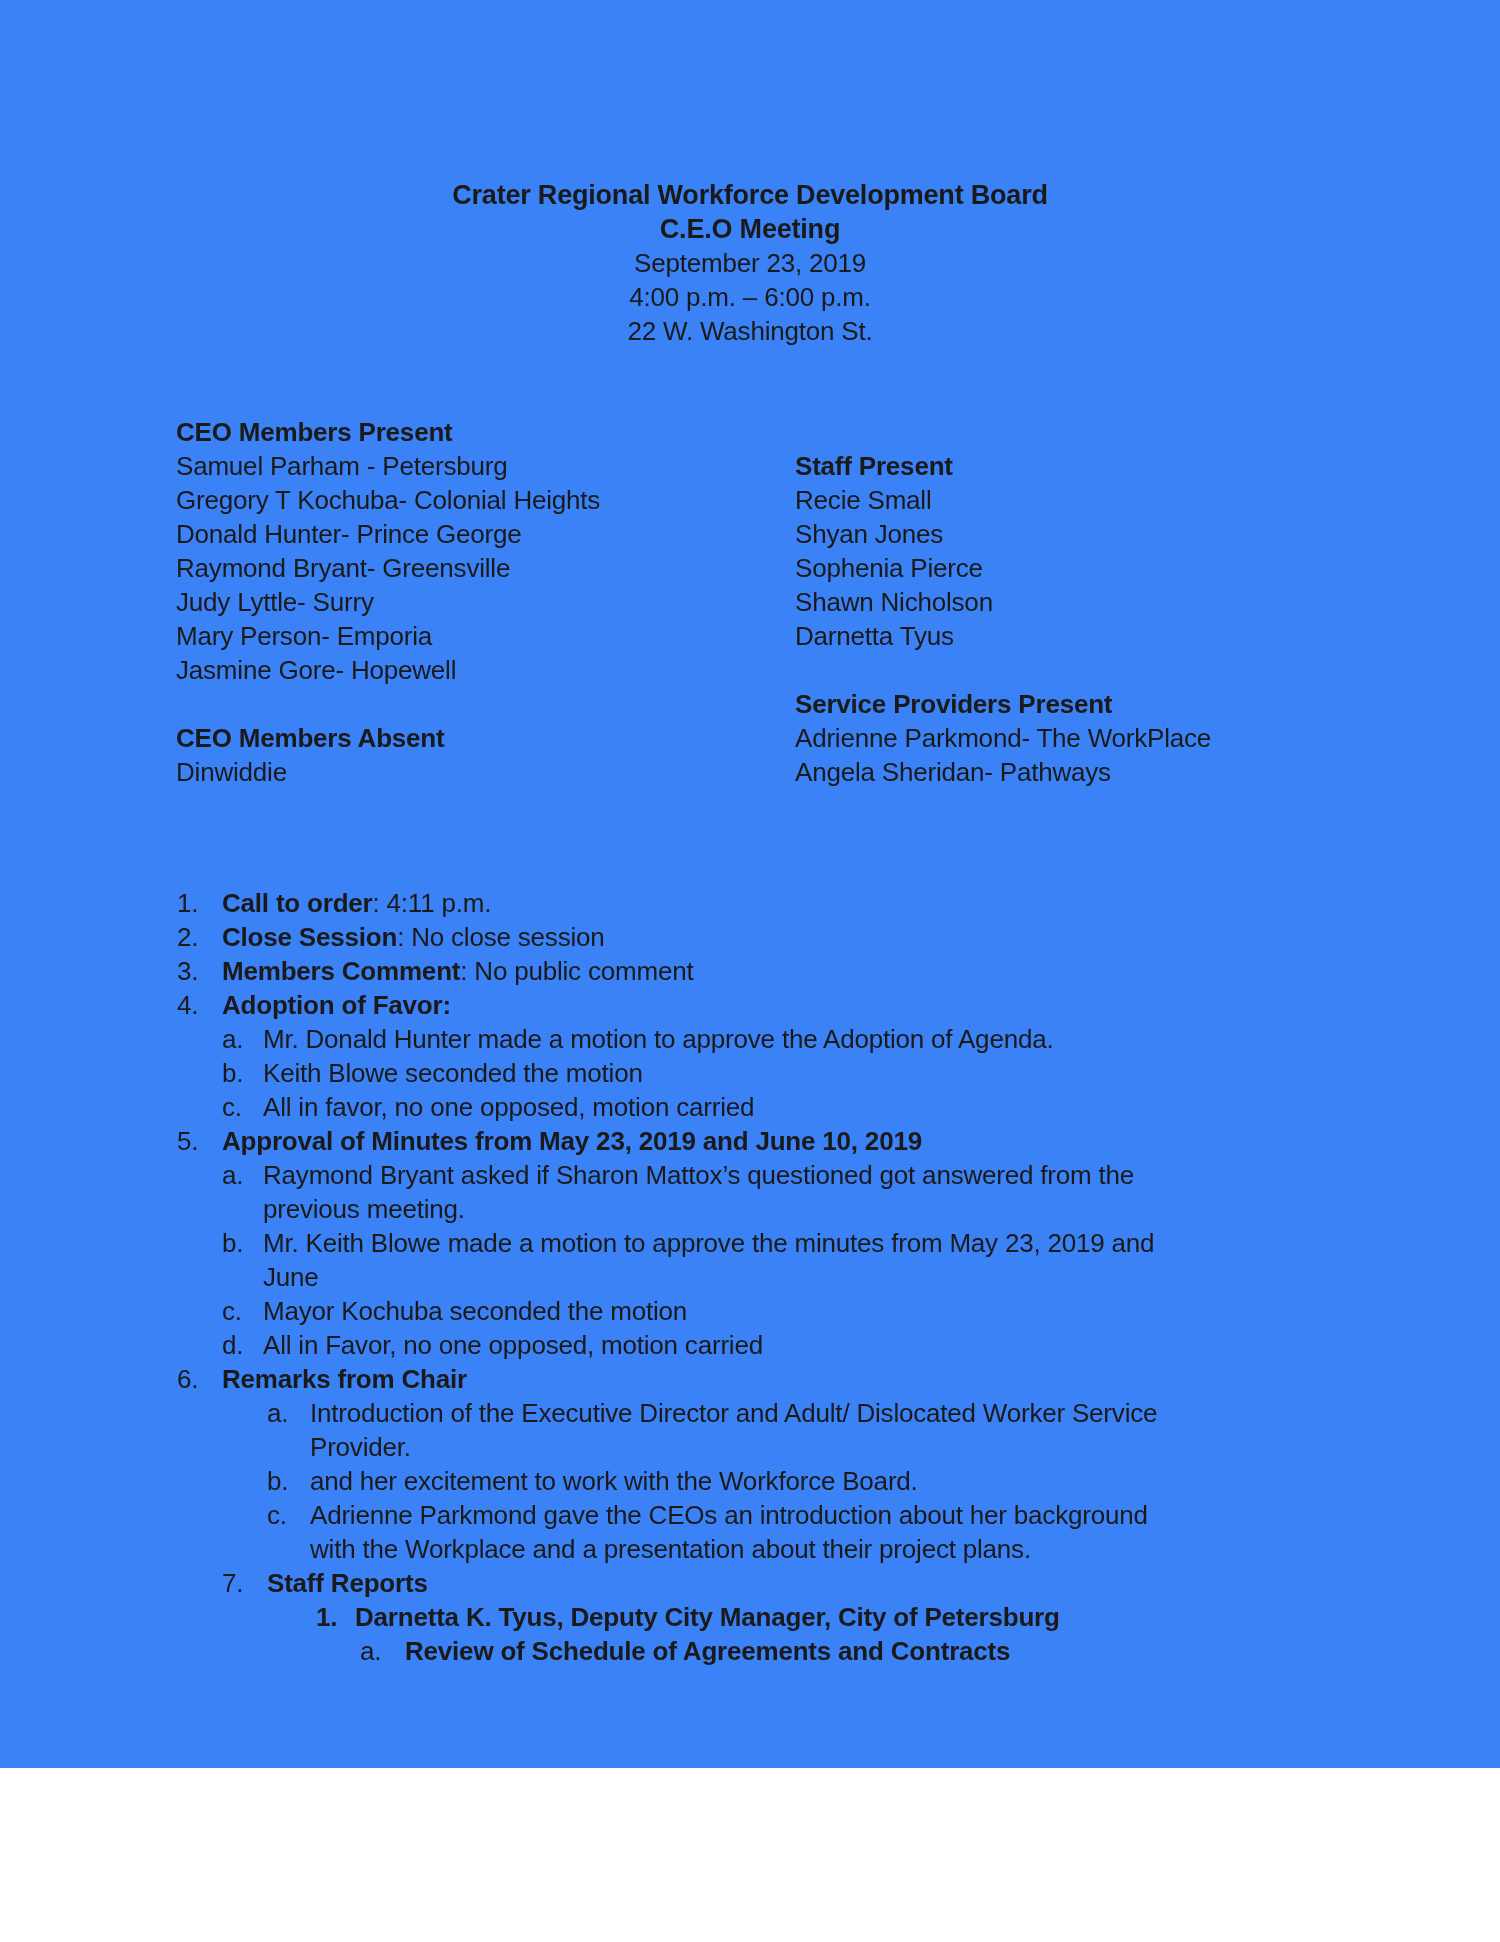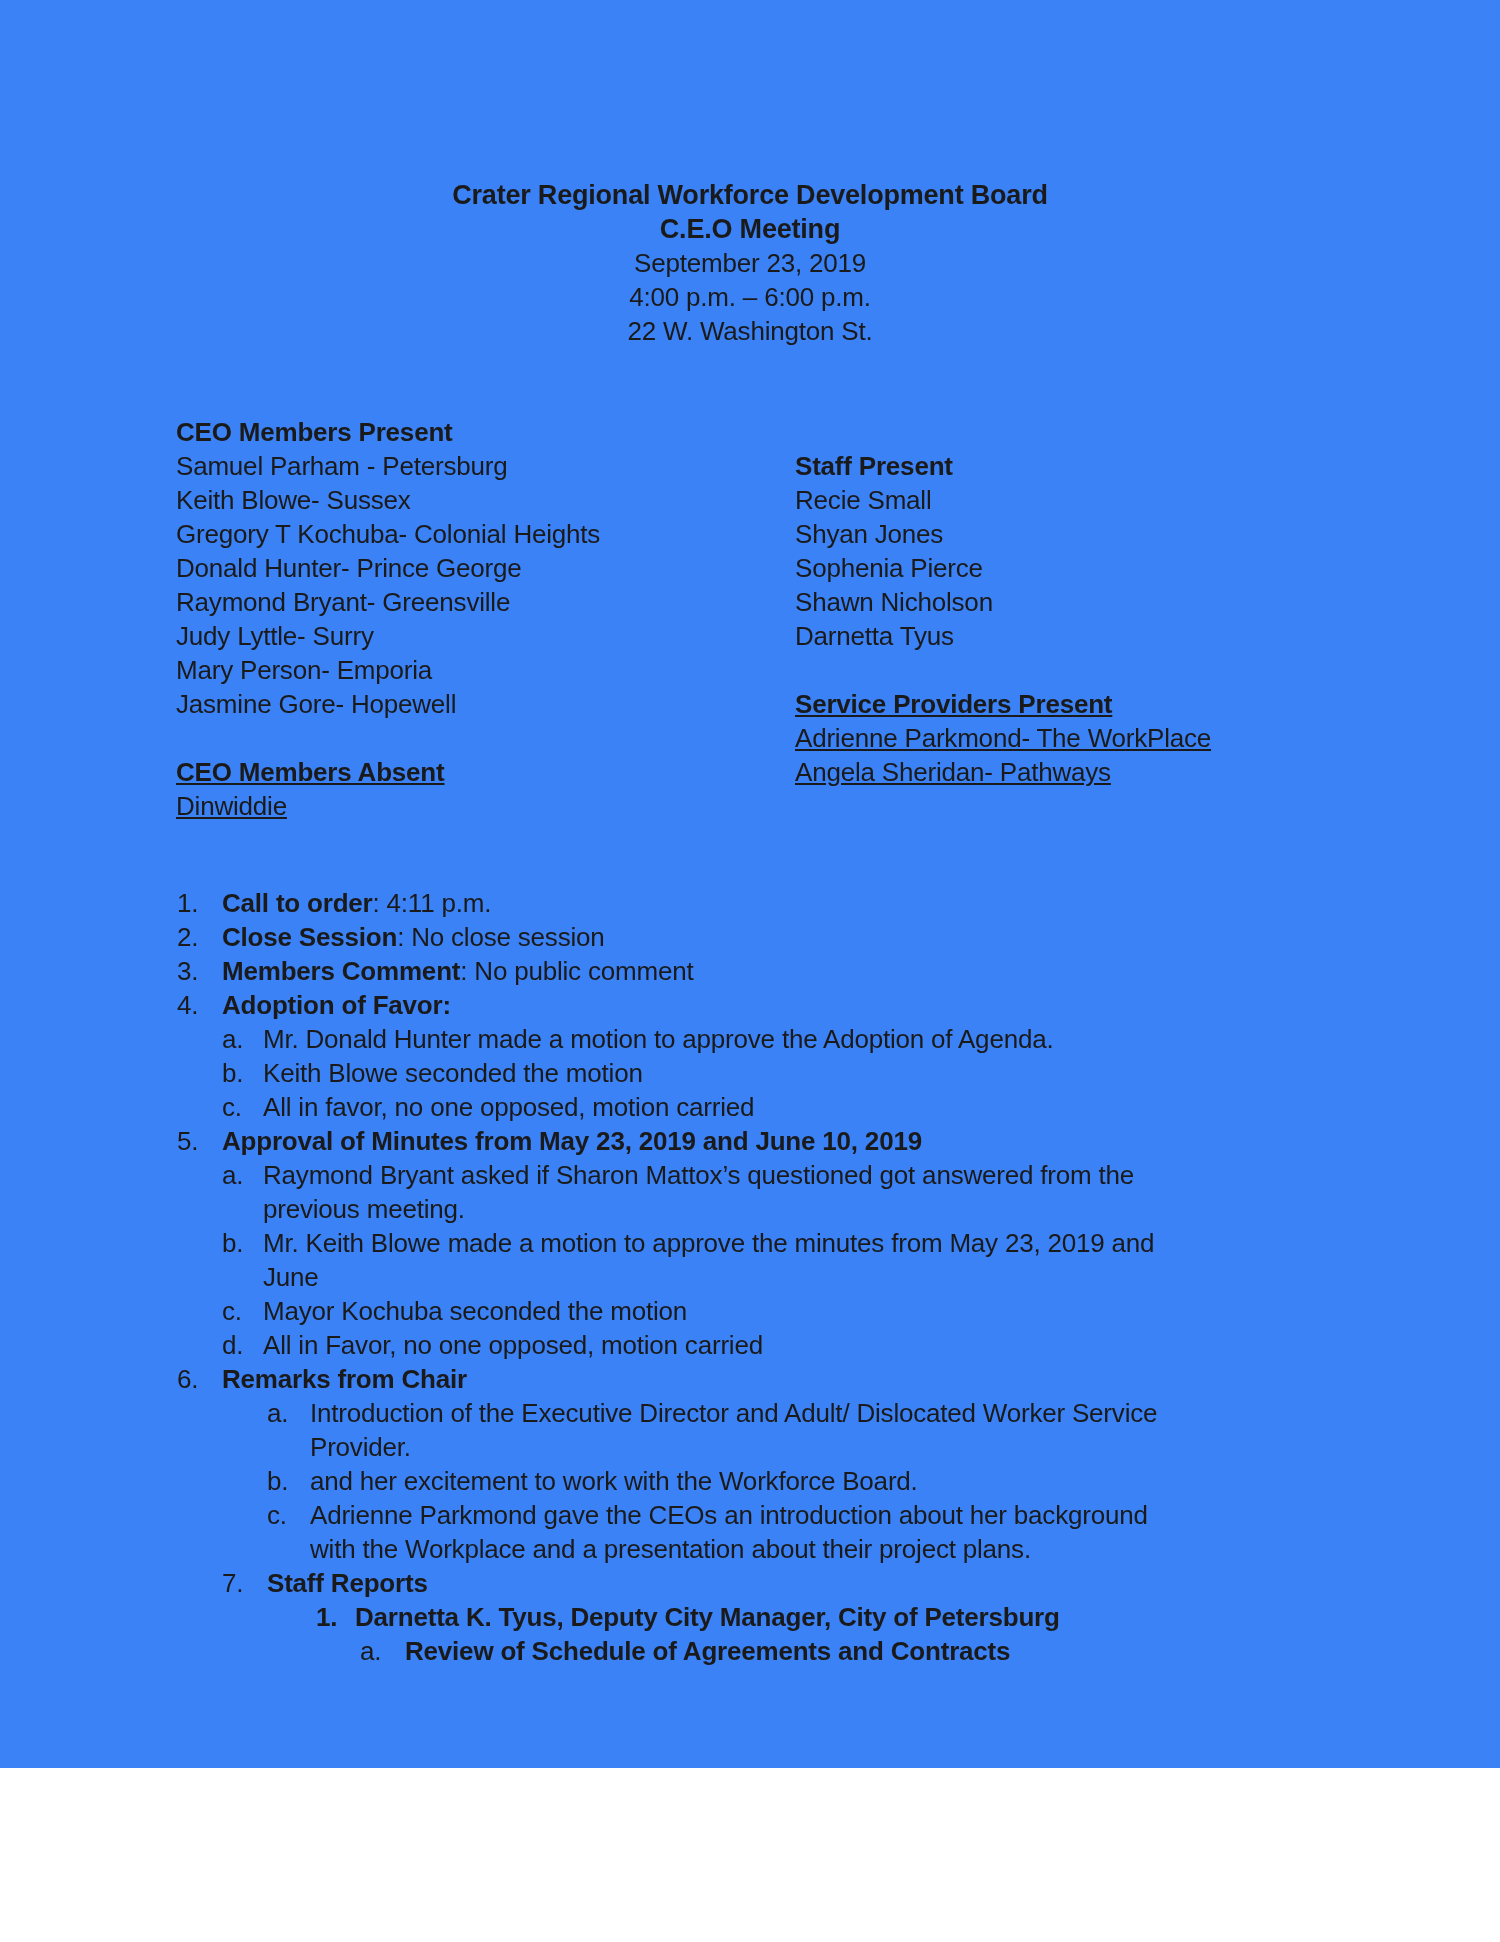--- a/index.html
+++ b/index.html
@@ -19,21 +19,21 @@
   .doc-header{
     position:absolute;top:178px;left:0;width:1500px;
     text-align:center;font-size:26px;line-height:34px;
   }
   .doc-header .header-line.bold{font-size:27px;}
 
   
   .att{position:absolute;font-size:26px;line-height:34px;}
   .att-left{left:176px;top:415px;}
   .att-right{left:795px;top:449px;}
-  .att-group + .att-group{margin-top:34px;text-decoration:underline;}
+  .att-group + .att-group{margin-top:34px;}
 
   
   .minutes{position:absolute;top:886px;left:0;width:1500px;font-size:26px;line-height:34px;}
   .mi{position:relative;}
   .mi .marker{position:absolute;top:0;}
   .lvl-l1  .marker{left:177px;} .lvl-l1  .content{margin-left:222px;}
   .lvl-l2  .marker{left:222px;} .lvl-l2  .content{margin-left:263px;}
   .lvl-l2b .marker{left:267px;} .lvl-l2b .content{margin-left:310px;}
   .lvl-l2c .marker{left:222px;} .lvl-l2c .content{margin-left:267px;}
   .lvl-l3  .marker{left:316px;} .lvl-l3  .content{margin-left:355px;}
@@ -54,21 +54,20 @@
       <div class="header-line bold">C.E.O Meeting</div>
       <div class="header-line">September 23, 2019</div>
       <div class="header-line">4:00 p.m. – 6:00 p.m.</div>
       <div class="header-line">22 W. Washington St.</div>
     </div>
 
   <div class="att att-left">
       <div class="att-group">
         <div class="bold">CEO Members Present</div>
         <div>Samuel Parham - Petersburg</div>
-        <div>Keith Blowe- Sussex</div>
         <div>Gregory T Kochuba- Colonial Heights</div>
         <div>Donald Hunter- Prince George</div>
         <div>Raymond Bryant- Greensville</div>
         <div>Judy Lyttle- Surry</div>
         <div>Mary Person- Emporia</div>
         <div>Jasmine Gore- Hopewell</div>
       </div>
       <div class="att-group">
         <div class="bold">CEO Members Absent</div>
         <div>Dinwiddie</div>

